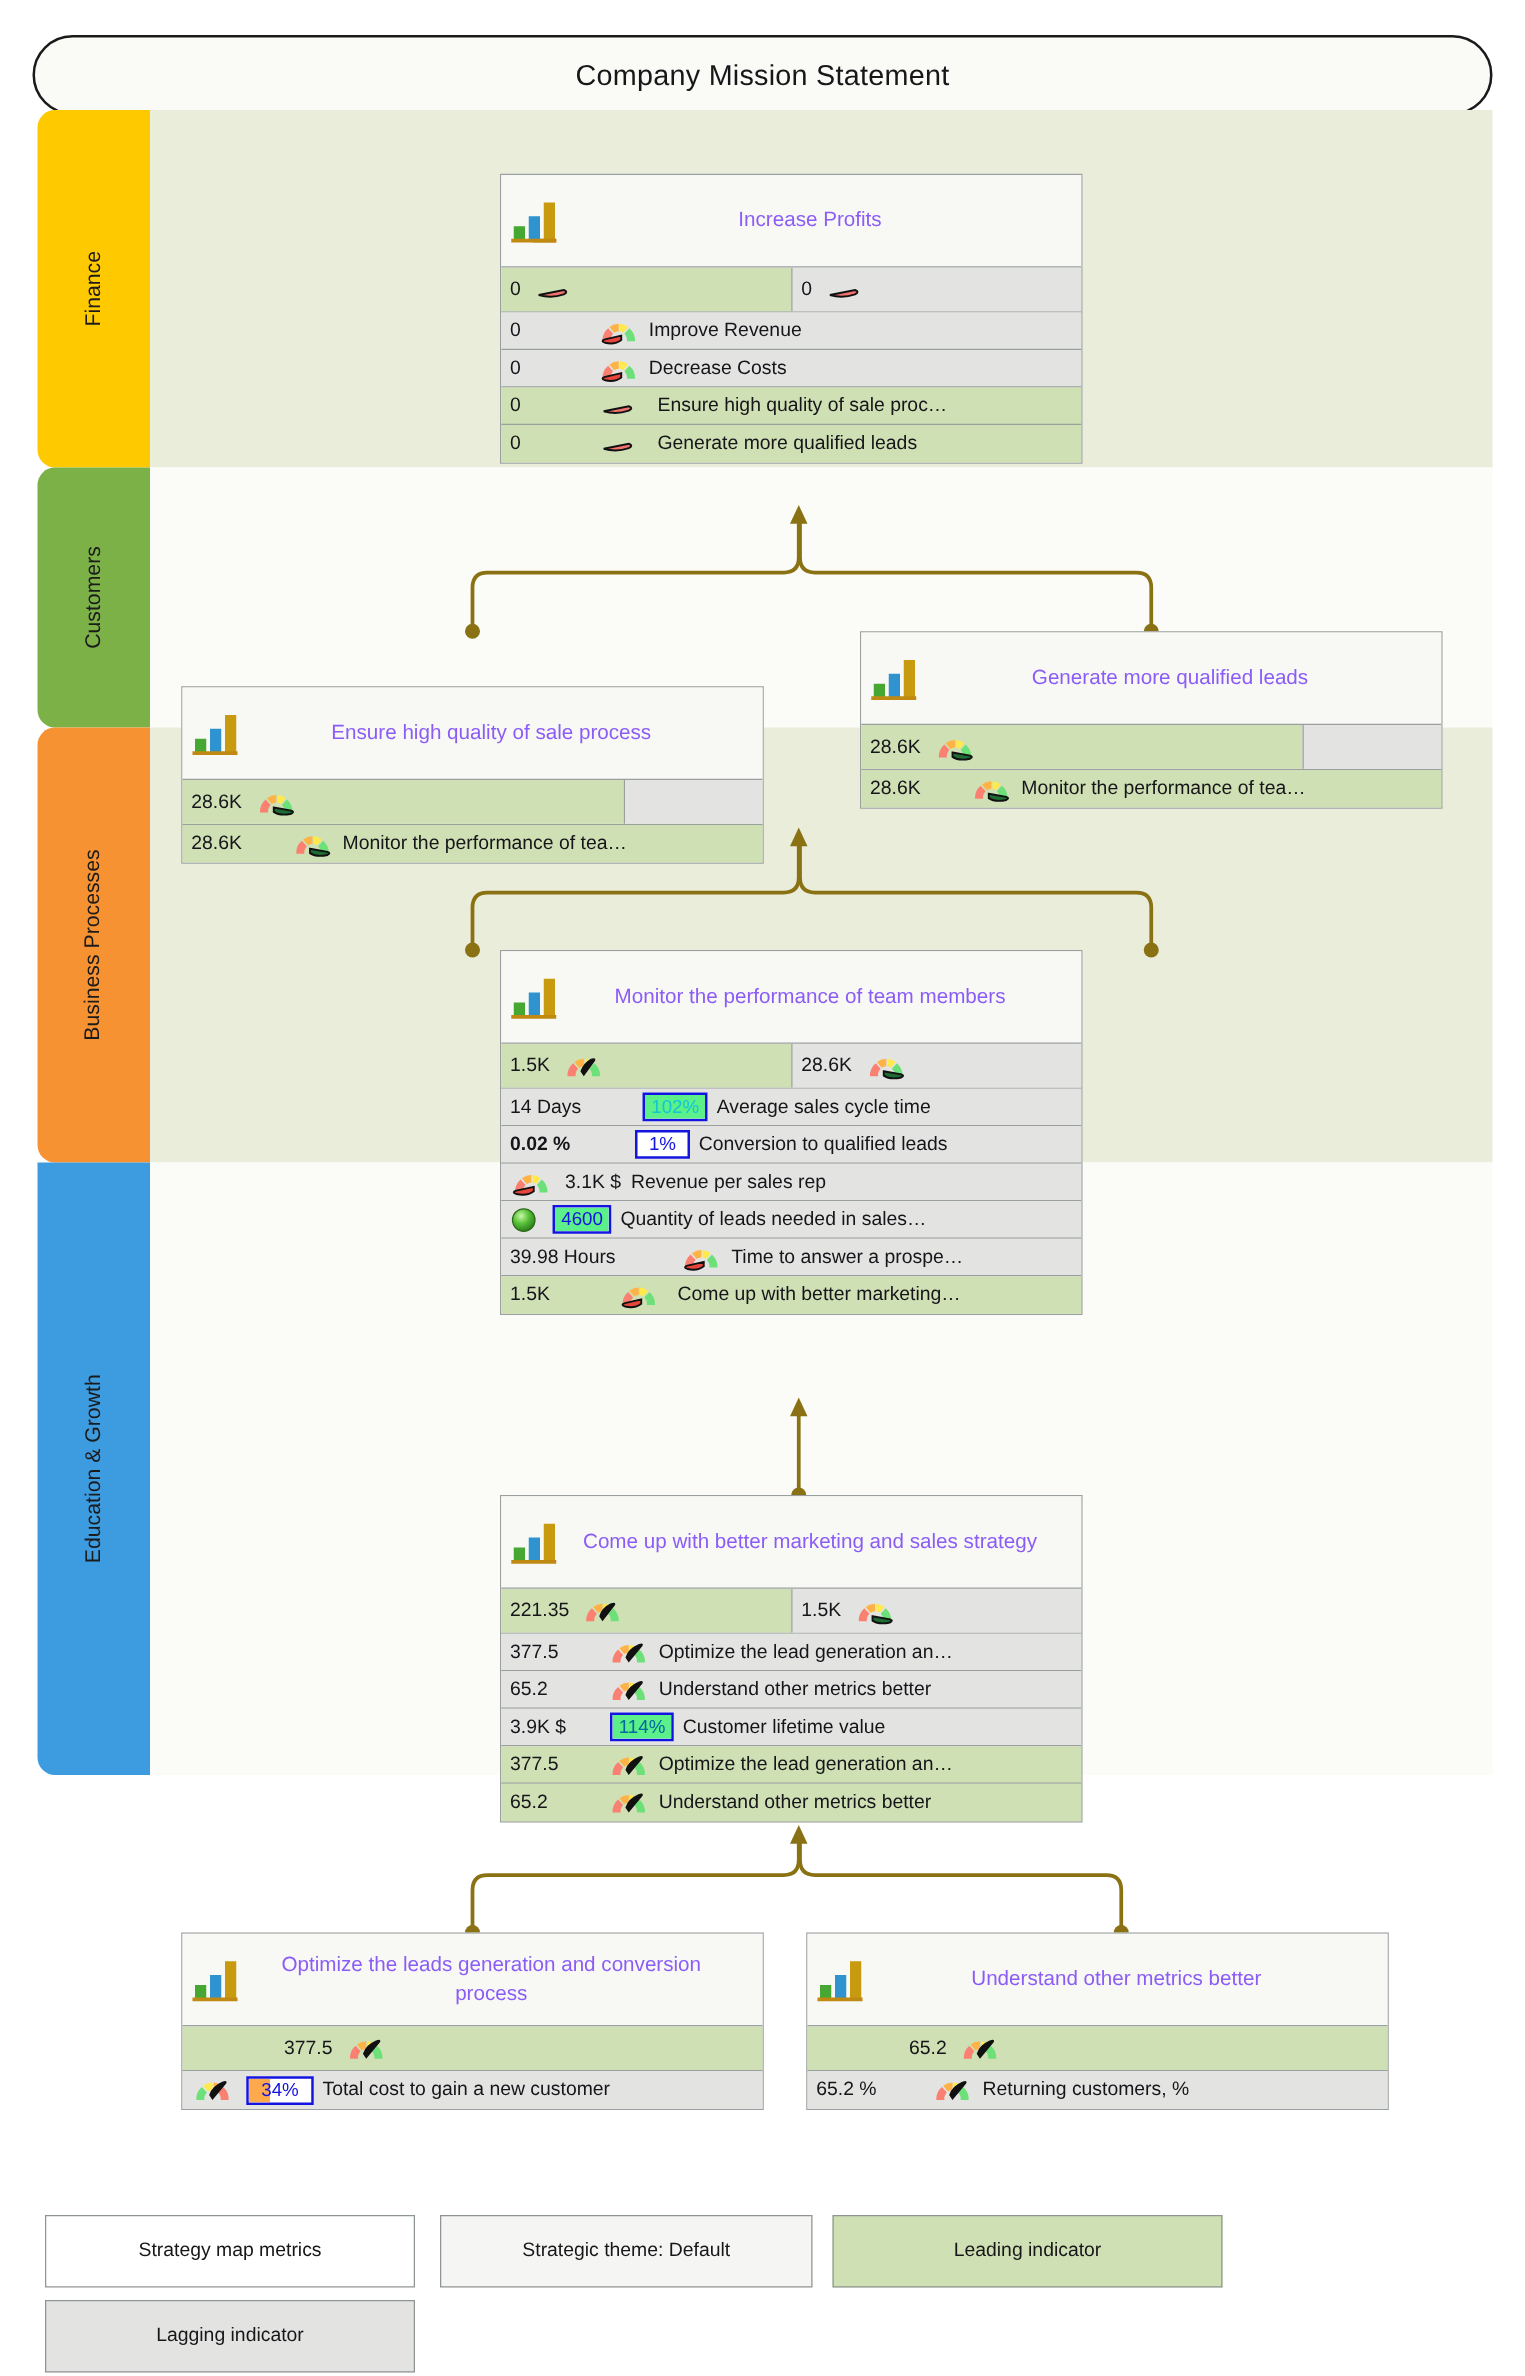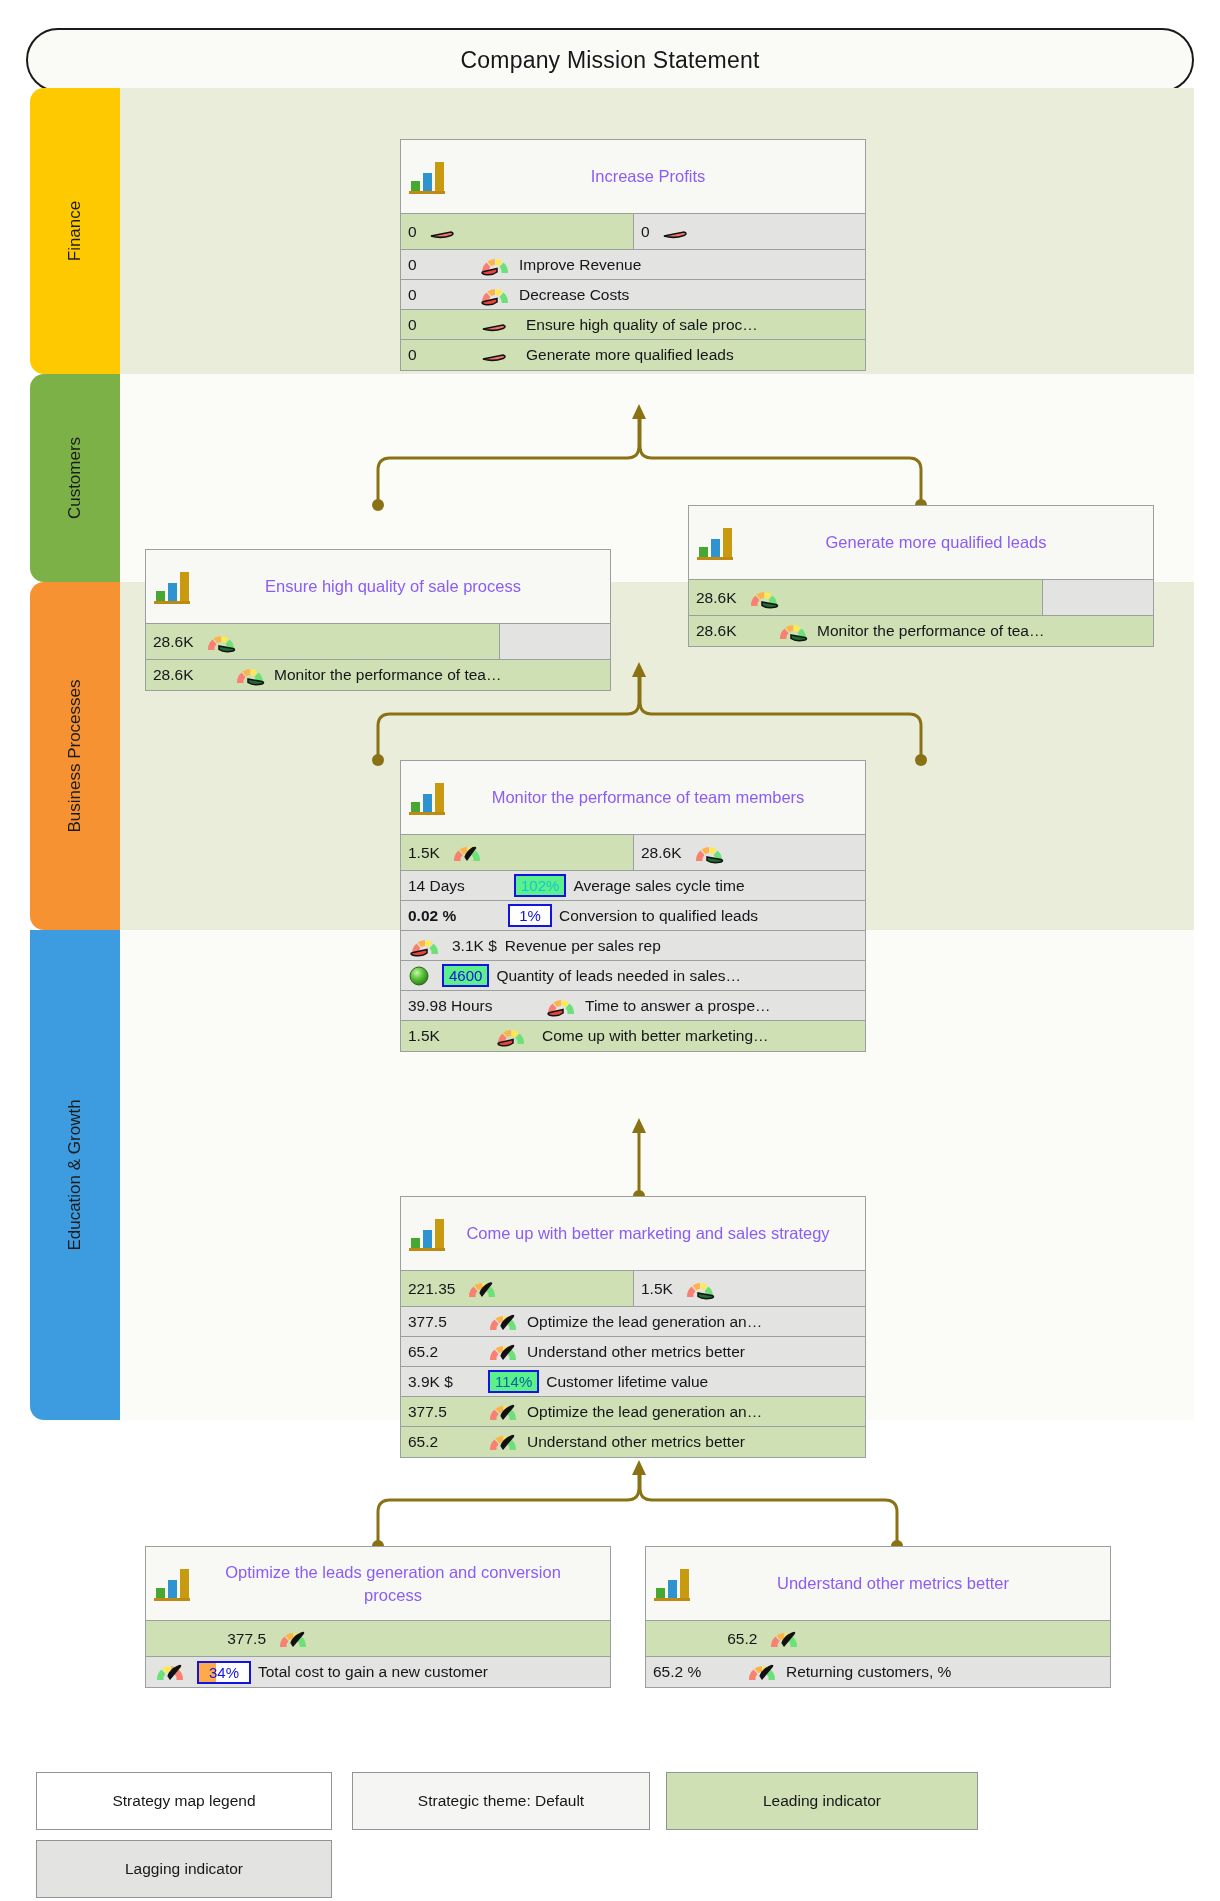--- a/index.html
+++ b/index.html
@@ -595,21 +595,21 @@
         <path d="M9.5,8.6 A13,13 0 0,1 17,6 L17,12 A7,7 0 0,0 13.3,13.2 Z" fill="#FFB347"></path>
         <path d="M18,6 A13,13 0 0,1 24.5,8.6 L20.7,13.2 A7,7 0 0,0 18,12 Z" fill="#FFE94D"></path>
         <path d="M25.5,9.5 A13,13 0 0,1 30,20 L23.5,20 A7,7 0 0,0 21.5,14 Z" fill="#6EE07A"></path>
         <path d="M17,19 L27,7 Q29,4.5 25,6 Q17,9.5 15,16 Z" fill="#111" stroke="#111" stroke-width="1.2"></path>
       </svg>
       <span class="lbl">Returning customers, %</span>
     </div>
   </div>
 
   <div class="legend-item" style="left:36px; top:1772px; width:296px; height:58px; background:#ffffff;">
-    <span>Strategy map legend</span>
+    <span>Strategy map metrics</span>
   </div>
   <div class="legend-item" style="left:352px; top:1772px; width:298px; height:58px; background:#f5f6f4;">
     <span>Strategic theme: Default</span>
   </div>
   <div class="legend-item" style="left:666px; top:1772px; width:312px; height:58px; background:#cfe0b4;">
     <span>Leading indicator</span>
   </div>
   <div class="legend-item" style="left:36px; top:1840px; width:296px; height:58px; background:#e3e4e2;">
     <span>Lagging indicator</span>
   </div>

